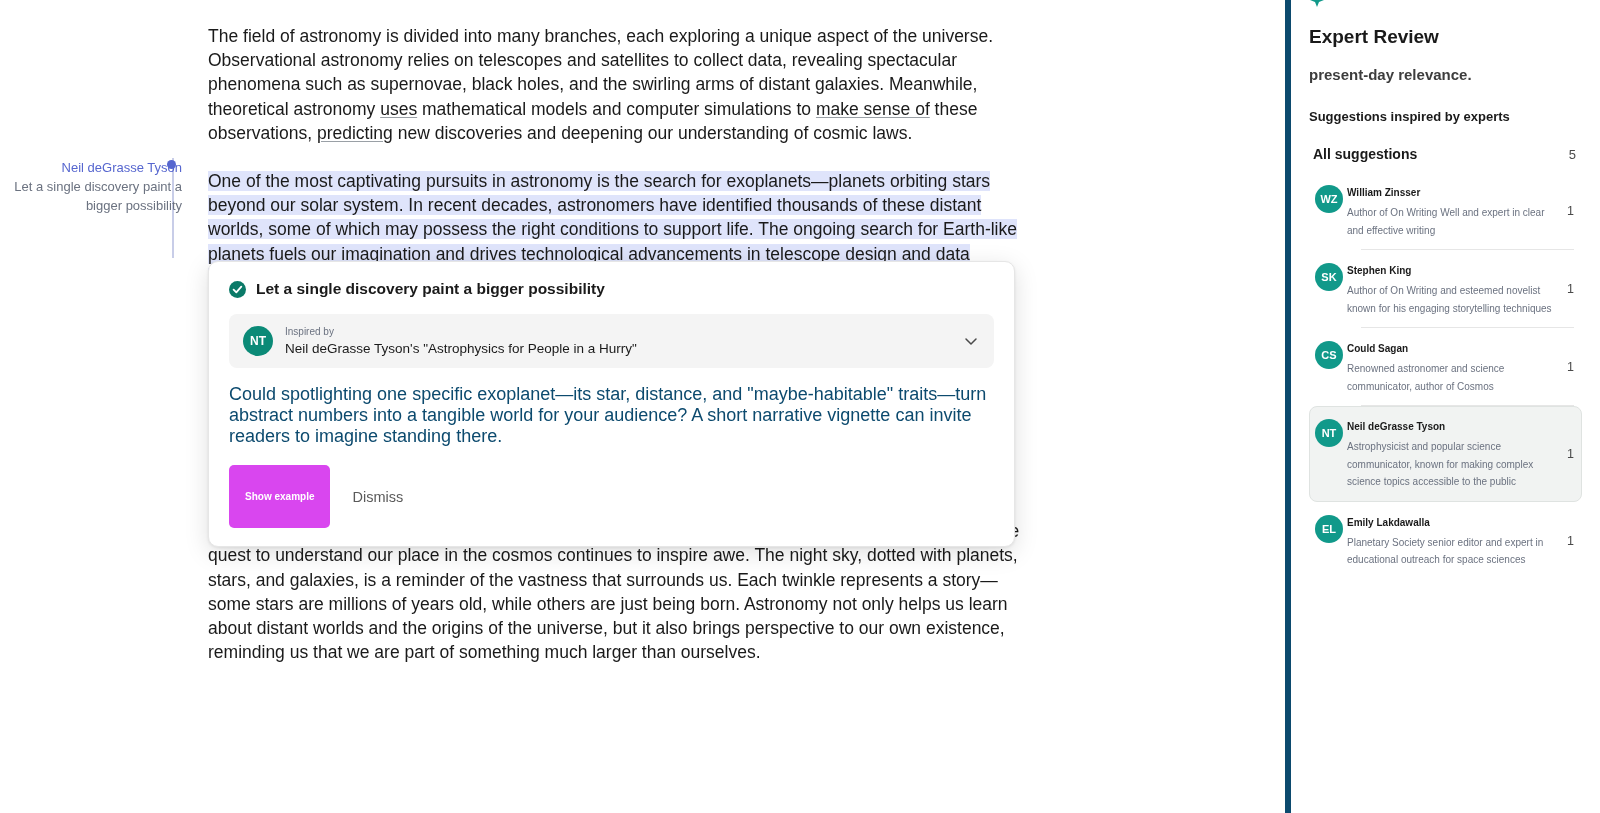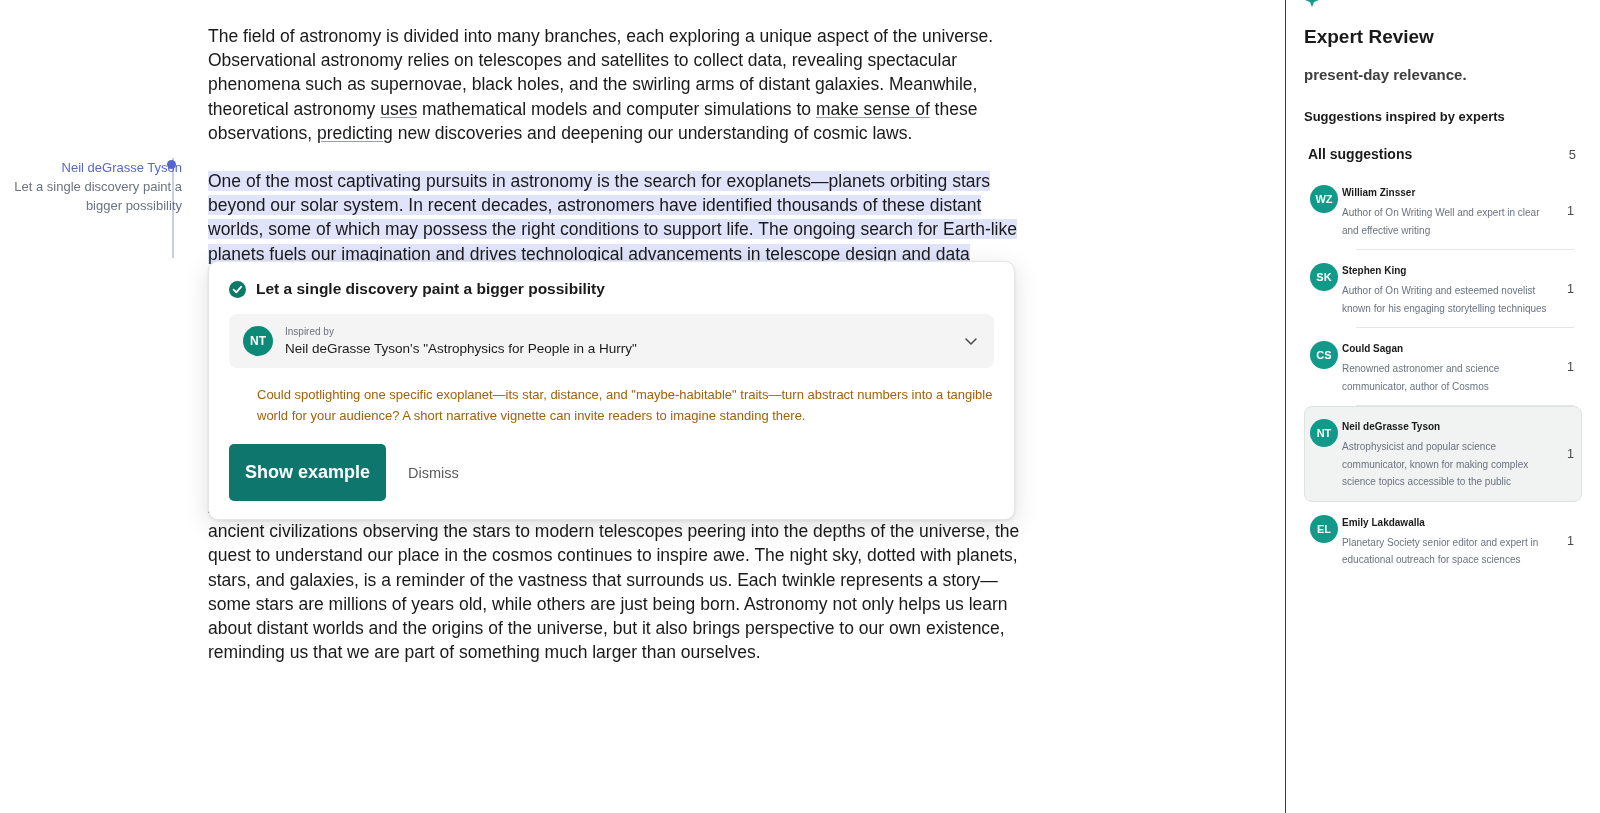--- a/index.html
+++ b/index.html
@@ -100,45 +100,44 @@
     background: #0b8a77; color: #fff;
     font-size: 12px; font-weight: bold;
     display: flex; align-items: center; justify-content: center;
     flex: 0 0 auto;
   }
   .inspired-text { flex: 1 1 auto; }
   .inspired-label { font-size: 10px; color: #6b7280; line-height: 16px; }
   .inspired-src { font-size: 13.5px; color: #1a1a1a; line-height: 18px; }
   .chev { width: 18px; height: 18px; flex: 0 0 auto; }
   .card-body {
-    font-size: 13px; line-height: 21px; color: #a16207;
+    font-size: 18px; line-height: 21px; color: #0c4a6e;
     margin-bottom: 18px;
-    margin-left: 28px;
   }
   .card-actions { display: flex; align-items: center; gap: 10px; }
   .btn-primary {
-    background: #0f766e; color: #ffffff;
+    background: #d946ef; color: #ffffff;
     border: none; border-radius: 5px;
-    font-size: 18px; font-weight: bold;
-    padding: 18px 16px; cursor: pointer;
+    font-size: 10px; font-weight: bold;
+    padding: 26px 16px; cursor: pointer;
     font-family: "Liberation Sans", sans-serif;
   }
   .btn-text {
     background: transparent; border: none;
     color: #5a5a5a; font-size: 14.5px;
     padding: 9px 12px; cursor: pointer;
     font-family: "Liberation Sans", sans-serif;
   }
 
   
   .panel {
     position: absolute;
     right: 0; top: 0;
     width: 315px; height: 813px;
-    border-left: 1px solid #0c4a6e;
+    border-left: 6px solid #0c4a6e;
     background: #ffffff;
     padding: 0 18px;
     overflow: hidden;
   }
   .panel-logo {
     position: absolute; left: 18px; top: -8px;
     width: 16px; height: 16px;
   }
   .panel-title {
     font-size: 19px; font-weight: bold; color: #1a1a1a;

